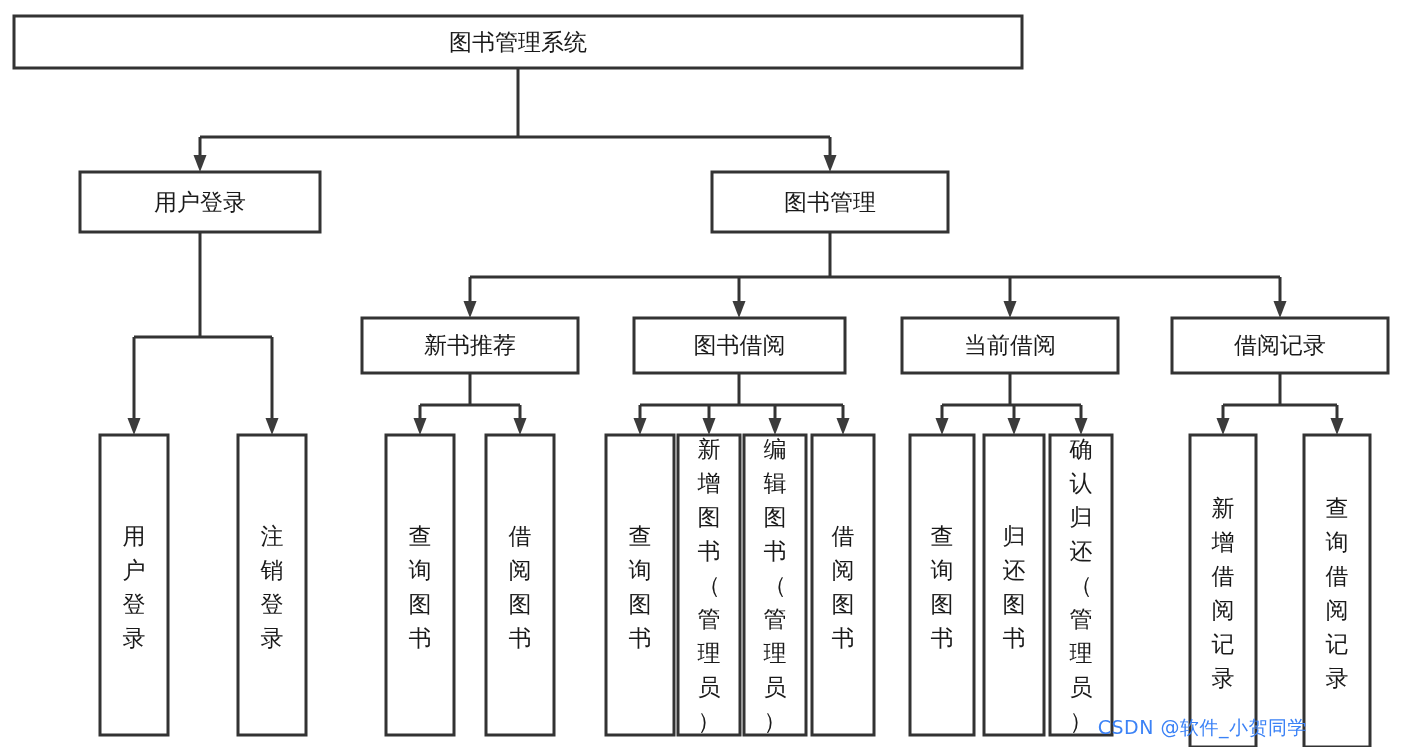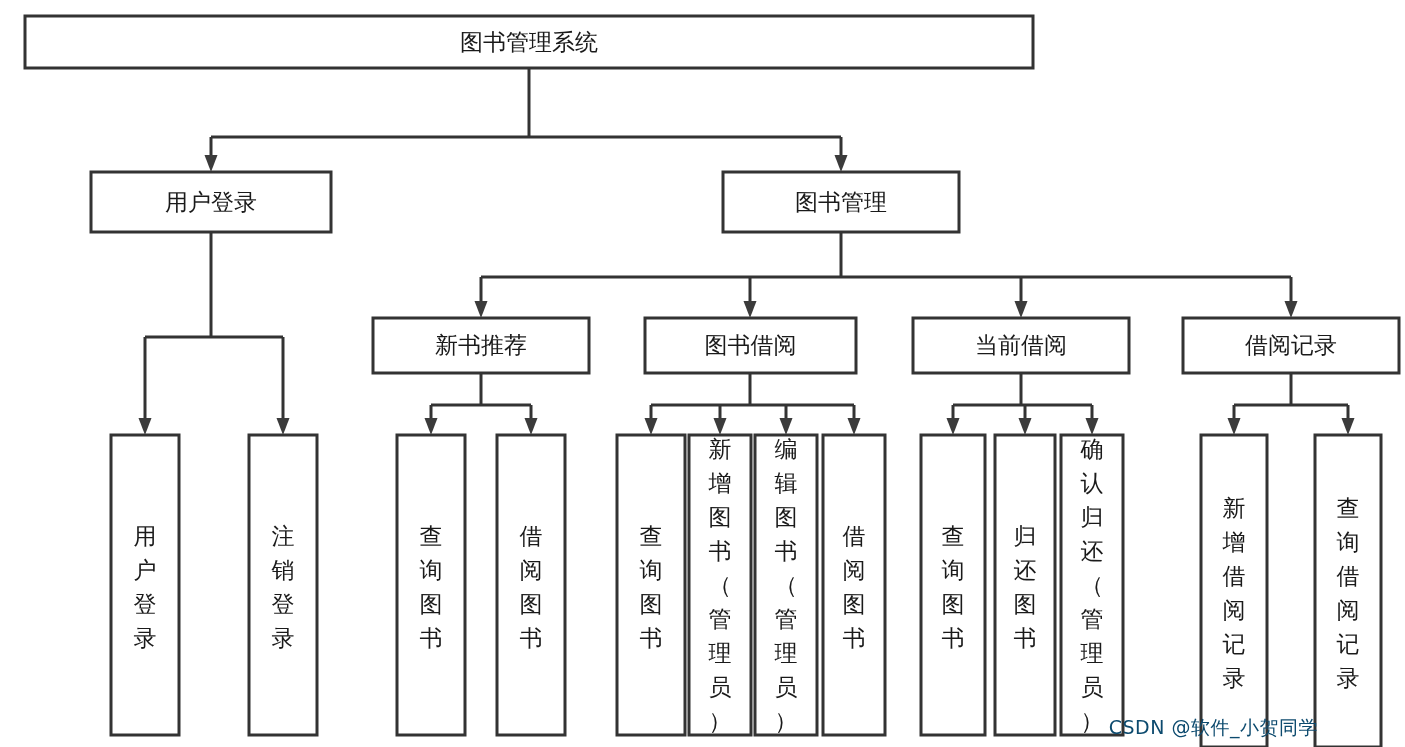--- a/index.html
+++ b/index.html
@@ -10,21 +10,21 @@
   }
   body {
     width: 1405px;
     height: 747px;
     overflow: hidden;
     font-family: "DejaVu Sans", "Liberation Sans", sans-serif;
     position: relative;
   }
   #diagram-root {
     position: absolute;
-    left: 11px;
+    left: 0;
     top: 0;
     width: 1315px;
     height: 747px;
     text-decoration: underline;
   }
   svg.diagram {
     display: block;
     width: 1405px;
     height: 747px;
   }
@@ -55,21 +55,21 @@
     font-size: 23px;
     fill: #1a1a1a;
     text-anchor: middle;
   }
   .watermark {
     position: absolute;
     right: 8px;
     bottom: 6px;
     font-family: "DejaVu Sans", "Liberation Sans", sans-serif;
     font-size: 19px;
-    color: #0c4a6e;
+    color: #3b82f6;
     letter-spacing: 0.5px;
     white-space: nowrap;
     user-select: none;
   }
 </style>
 </head>
 <body>
 
 <div id="diagram-root">
   <svg class="diagram" viewBox="0 0 1405 747" xmlns="http://www.w3.org/2000/svg">

